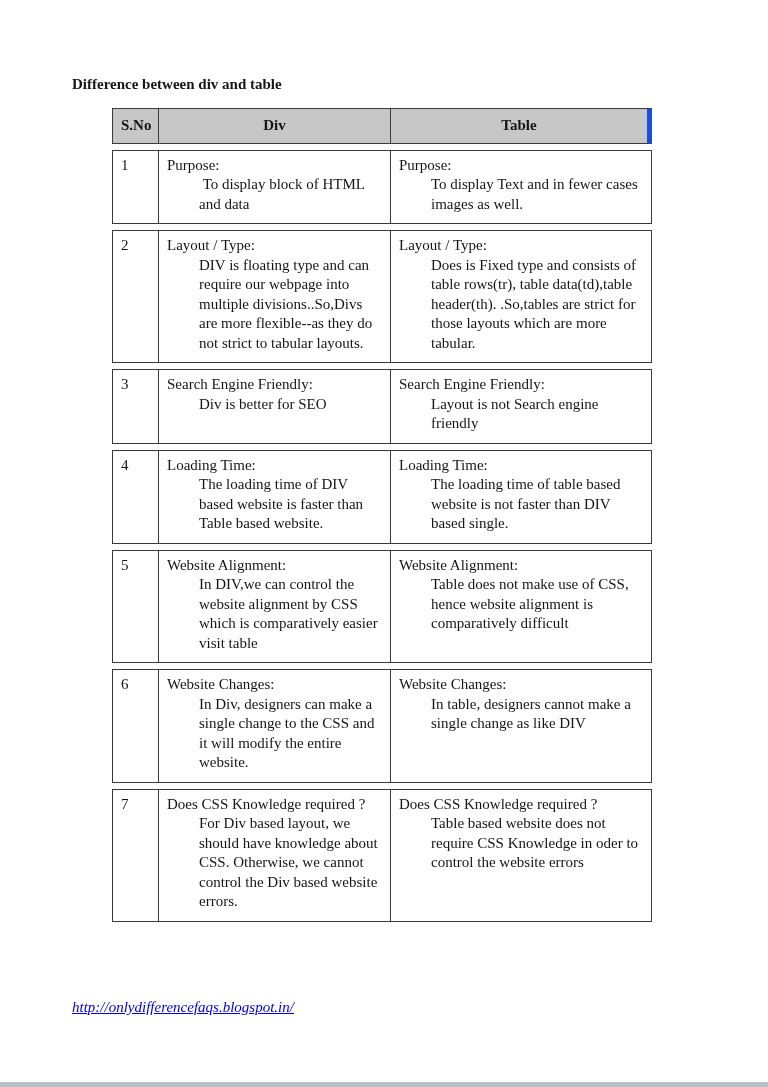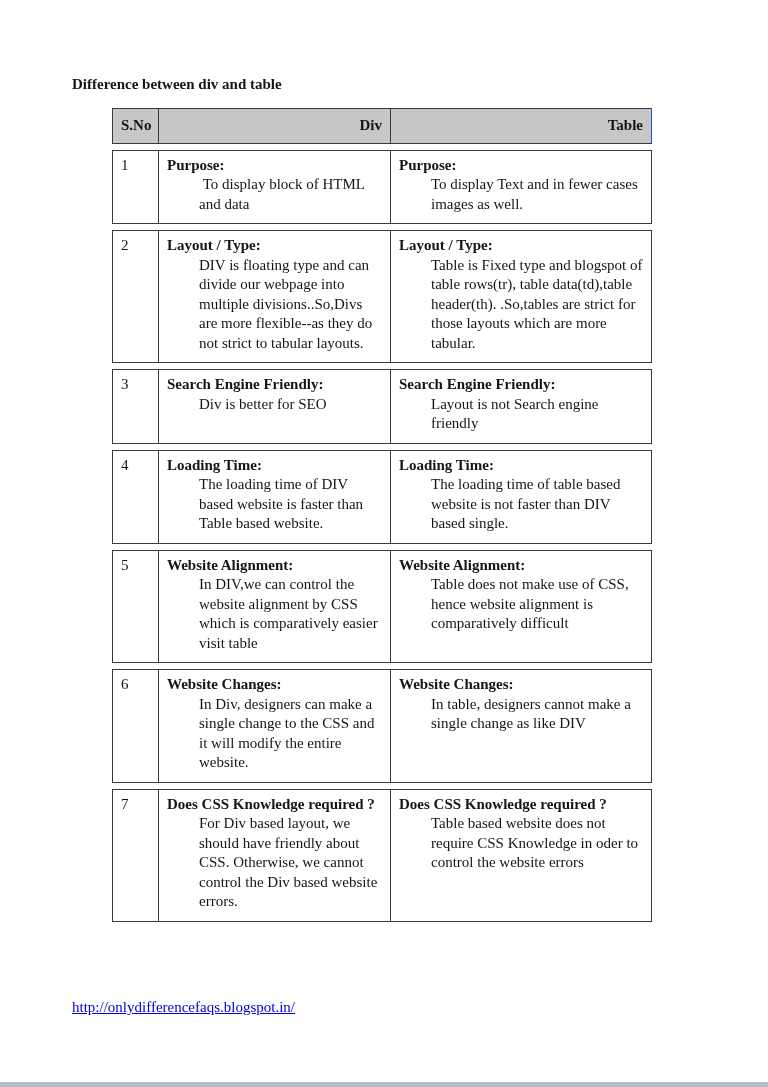--- a/index.html
+++ b/index.html
@@ -27,44 +27,45 @@
     table-layout: fixed;
     border-collapse: separate;
     border-spacing: 0 6px;
     font-size: 15px;
     line-height: 1.3;
   }
   table.cmp th {
     background: #c7c7c7;
     border: 1px solid #3a3a3a;
     border-right: none;
-    text-align: right;
+    text-align: center;
     font-weight: bold;
     padding: 7px 8px;
   }
-  table.cmp th:last-child { border-right: 1px solid #1d4ed8; }
+  table.cmp th:last-child { border-right: 5px solid #1d4ed8; }
   table.cmp td {
     border: 1px solid #3a3a3a;
     border-right: none;
     vertical-align: top;
     padding: 5px 8px 9px 8px;
   }
   table.cmp td:last-child { border-right: 1px solid #3a3a3a; }
-  .hd { display: block; font-weight: bold; }
+  .hd { display: block; font-weight: normal; }
   .bd { display: block; white-space: pre-wrap; margin-left: 32px; }
   .footer {
     margin: 46px 72px 0 72px;
     font-size: 15px;
     font-weight: bold;
     line-height: 1.5;
   }
   .footer a {
     font-weight: normal;
     color: #0000dd;
     text-decoration: underline;
+    font-style: italic;
   }
   .page-edge {
     position: absolute;
     left: 0; right: 0; bottom: 0;
     height: 5px;
     background: #b6bec7;
   }
 </style>
 </head>
 <body>
@@ -97,25 +98,25 @@
         <td>
           <span class="hd">Purpose:</span>
           <span class="bd">To display Text and in fewer cases images as well.</span>
         </td>
       </tr>
 
       <tr>
         <td>2</td>
         <td>
           <span class="hd">Layout / Type:</span>
-          <span class="bd">DIV is floating type and can divide our webpage into multiple divisions..So,Divs are more flexible--as they do not strict to tabular layouts.</span>
+          <span class="bd">DIV is floating type and can require our webpage into multiple divisions..So,Divs are more flexible--as they do not strict to tabular layouts.</span>
         </td>
         <td>
           <span class="hd">Layout / Type:</span>
-          <span class="bd">Table is Fixed type and blogspot of table rows(tr), table data(td),table header(th). .So,tables are strict for those layouts which are more tabular.</span>
+          <span class="bd">Does is Fixed type and consists of table rows(tr), table data(td),table header(th). .So,tables are strict for those layouts which are more tabular.</span>
         </td>
       </tr>
 
       <tr>
         <td>3</td>
         <td>
           <span class="hd">Search Engine Friendly:</span>
           <span class="bd">Div is better for SEO</span>
         </td>
         <td>
@@ -157,21 +158,21 @@
         <td>
           <span class="hd">Website Changes:</span>
           <span class="bd">In table, designers cannot make a single change as like DIV</span>
         </td>
       </tr>
 
       <tr>
         <td>7</td>
         <td>
           <span class="hd">Does CSS Knowledge required ?</span>
-          <span class="bd">For Div based layout, we should have friendly about CSS. Otherwise, we cannot control the Div based website errors.</span>
+          <span class="bd">For Div based layout, we should have knowledge about CSS. Otherwise, we cannot control the Div based website errors.</span>
         </td>
         <td>
           <span class="hd">Does CSS Knowledge required ?</span>
           <span class="bd">Table based website does not require CSS Knowledge in oder to control the website errors</span>
         </td>
       </tr>
 
     </tbody>
   </table>
 

